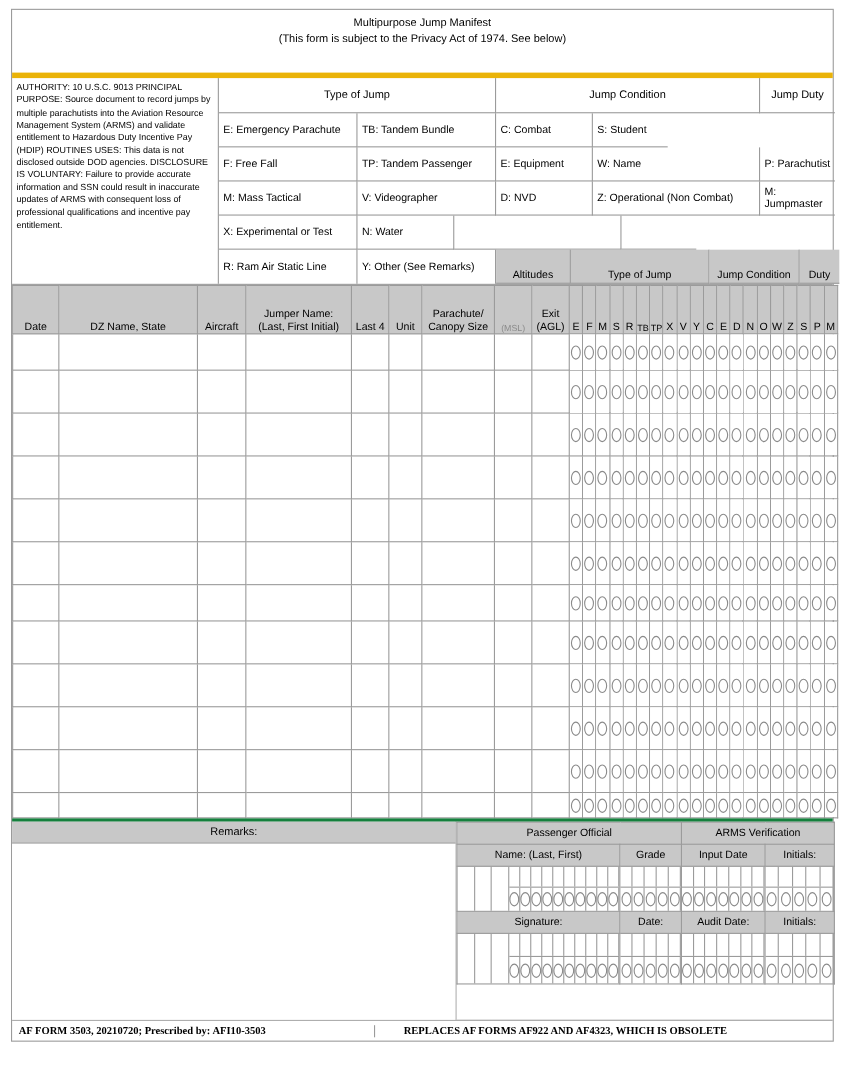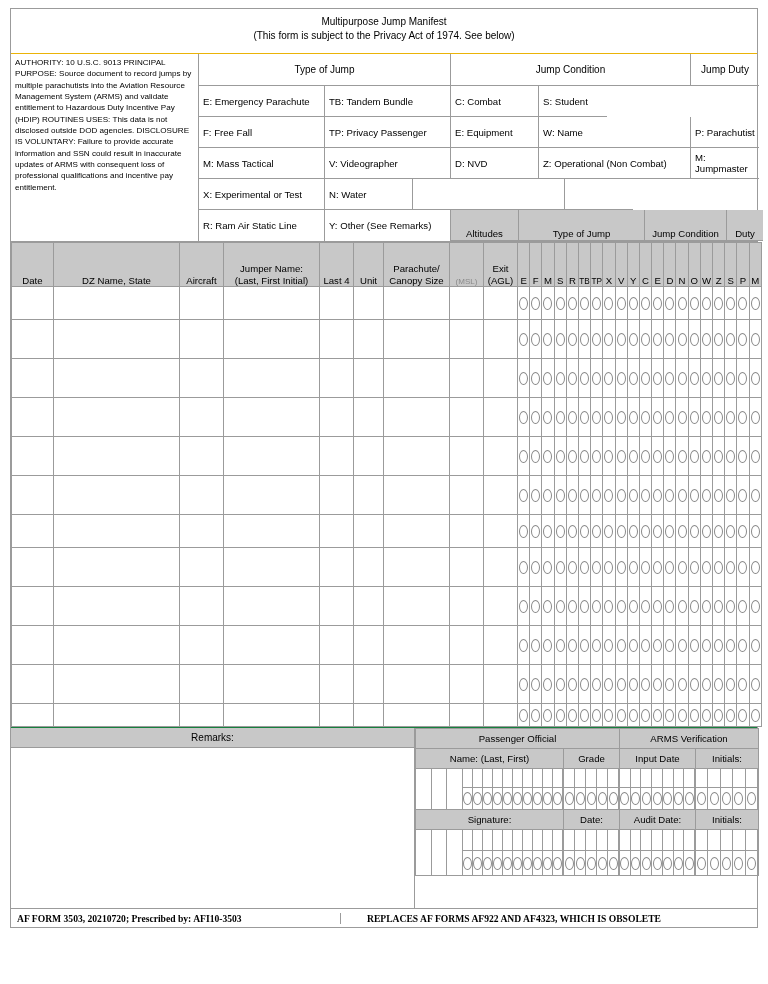--- a/index.html
+++ b/index.html
@@ -15,22 +15,22 @@
     border:1px solid #9b9b9b;
     box-sizing:border-box;
     background:#fff;
   }
   
   .gray{background:#c8c8c8;}
 
   
   .title{
     box-sizing:border-box;width:100%;
-    border-bottom:1px solid #eab308;
-    text-align:center;padding:6px 0 10px 0;line-height:14px;font-size:10px;
+    border-bottom:5px solid #eab308;
+    text-align:center;padding:6px 0 23px 0;line-height:14px;font-size:10px;
   }
 
   
   .legend-wrap{display:flex;border-bottom:1px solid #9b9b9b;}
   .authority{
     box-sizing:border-box;width:188px;flex:0 0 188px;
     border-right:1px solid #9b9b9b;
     padding:3px 4px 0 4px;
     font-size:8.1px;line-height:11.35px;
     overflow:hidden;
@@ -69,21 +69,21 @@
   .oval{
     width:7px;height:11px;border:1px solid #8a8a8a;border-radius:50%;
     margin:0 auto;background:#fff;
   }
   .ovwrap{display:flex;align-items:center;justify-content:center;height:100%;}
 
   
   .lt{font-size:9.4px;text-align:center;background:#c8c8c8;}
 
   
-  .bottom{display:flex;border-top:1px solid #15803d;}
+  .bottom{display:flex;border-top:3px solid #15803d;}
   .remarks{box-sizing:border-box;width:404px;flex:0 0 404px;border-right:1px solid #9b9b9b;}
   .remarks-hd{box-sizing:border-box;height:20px;background:#c8c8c8;border-bottom:1px solid #9b9b9b;
     display:flex;align-items:center;justify-content:center;font-size:10px;}
   .remarks-body{height:160px;background:#fff;}
   .certwrap{flex:1 1 auto;display:flex;flex-direction:column;}
 
   table.bgrid{border-collapse:collapse;width:100%;table-layout:fixed;}
   table.bgrid td{border:1px solid #9b9b9b;padding:0;font-size:9.6px;text-align:center;vertical-align:middle;}
   table.bgrid td.g{background:#c8c8c8;}
   .hrow td{height:19px;}
@@ -118,21 +118,21 @@
 
         <div class="lg-row">
           <div class="c-toj1">E: Emergency Parachute</div>
           <div class="c-toj2">TB: Tandem Bundle</div>
           <div class="c-jc1">C: Combat</div>
           <div class="c-jd">S: Student</div>
         </div>
 
         <div class="lg-row">
           <div class="c-toj1">F: Free Fall</div>
-          <div class="c-toj2">TP: Privacy Passenger</div>
+          <div class="c-toj2">TP: Tandem Passenger</div>
           <div class="c-jc1">E: Equipment</div>
           <div class="c-jc2">W: Name</div>
           <div class="c-jd">P: Parachutist</div>
         </div>
 
         <div class="lg-row">
           <div class="c-toj1">M: Mass Tactical</div>
           <div class="c-toj2">V: Videographer</div>
           <div class="c-jc1">D: NVD</div>
           <div class="c-jc2">Z: Operational (Non Combat)</div>

